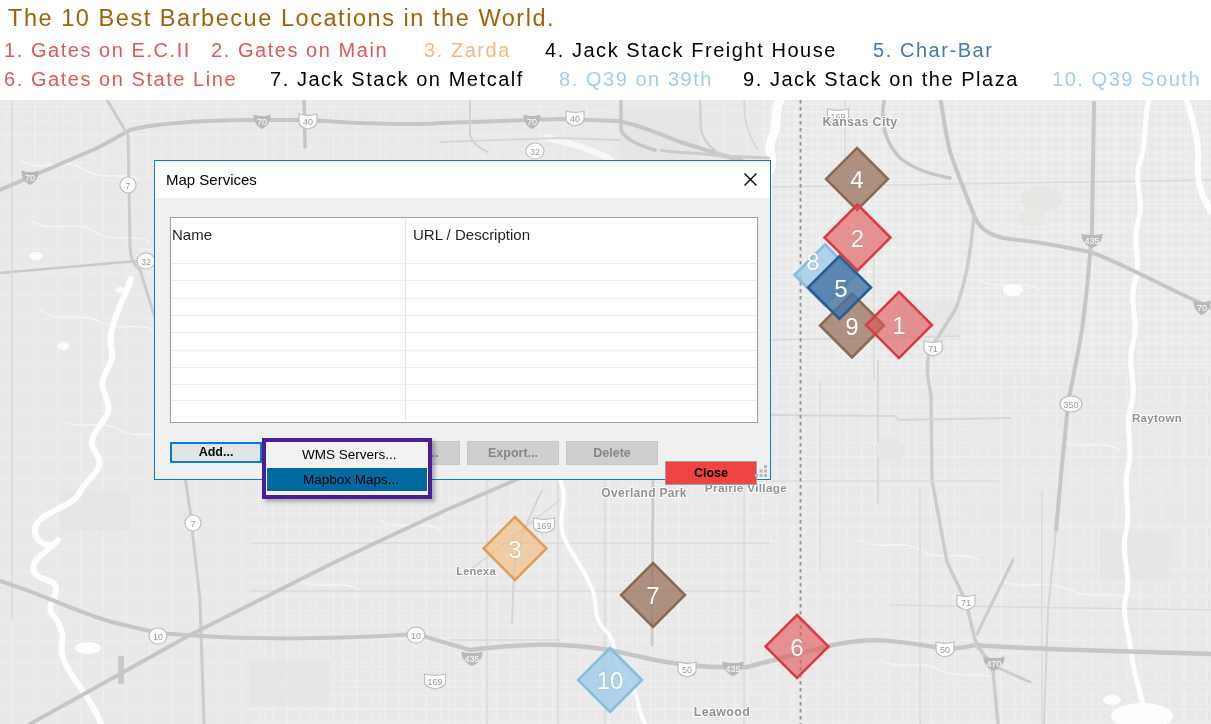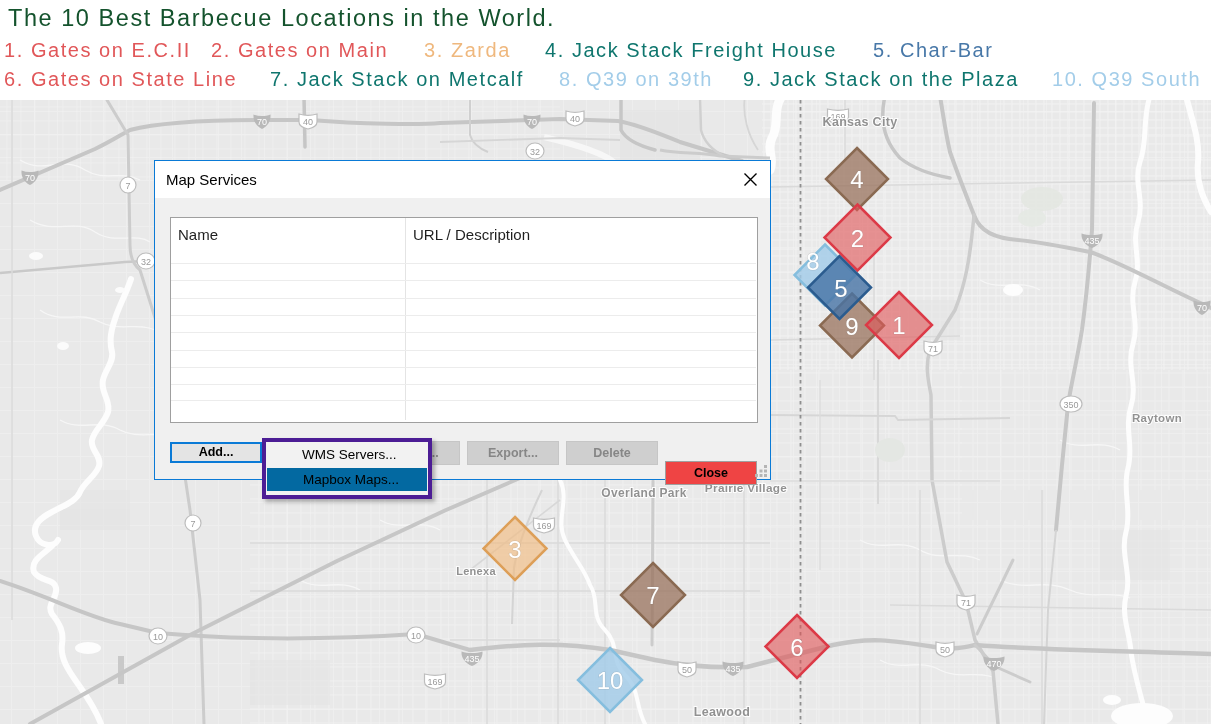--- a/index.html
+++ b/index.html
@@ -1,22 +1,22 @@
 <!DOCTYPE html>
 <html><head>
 <meta charset="utf-8">
 <style>
   html,body{margin:0;padding:0;width:1211px;height:724px;overflow:hidden;background:#fff;
     font-family:"Liberation Sans",sans-serif;}
   #stage{position:relative;width:1211px;height:724px;}
   .abs{position:absolute;}
   
-  #title{left:8px;top:5px;font-size:23.5px;letter-spacing:1.55px;color:#14532d;}
+  #title{left:8px;top:5px;font-size:23.5px;letter-spacing:1.55px;color:#a16207;}
   .leg{font-size:20px;letter-spacing:1.55px;white-space:nowrap;}
-  .red{color:#e15759}.tan{color:#efb87e}.brown{color:#0f766e}.navy{color:#4878a8}.lblue{color:#a3cde9}
+  .red{color:#e15759}.tan{color:#efb87e}.brown{color:#000000}.navy{color:#4878a8}.lblue{color:#a3cde9}
   
   #dlg{left:154px;top:160px;width:615px;height:318px;background:#f0f0f0;
        border:1px solid #0a7ad6;}
   #dlgtitle{left:0;top:0;width:615px;height:37px;background:#fff;}
   #dlgtitle span{position:absolute;left:11px;top:10px;font-size:15px;color:#000;}
   #dlgx{right:13px;top:12px;width:13px;height:13px;}
   #tbl{left:15px;top:56px;width:586px;height:204px;background:#fff;border:1px solid #9f9f9f;}
   #tbl .vline{left:234px;top:0;width:1px;height:202px;background:#e4e4e4;}
   .hrow{left:0;width:585px;height:1px;background:#ececec;}
   #tbl .hd{top:8px;font-size:15px;color:#1f1f1f;}
@@ -285,21 +285,21 @@
 
   <div class="abs" id="dlg">
     <div class="abs" id="dlgtitle">
         <span>Map Services</span>
       </div>
     <svg class="abs" id="dlgx" viewBox="0 0 13 13">
         <path d="M0.5 0.5 L12.5 12.5 M12.5 0.5 L0.5 12.5" stroke="#000" stroke-width="1.4"></path>
       </svg>
     <div class="abs" id="tbl">
       <div class="abs vline"></div>
-      <div class="abs hd" style="left:7px;">Name</div>
+      <div class="abs hd" style="left:1px;">Name</div>
       <div class="abs hd" style="left:242px;">URL / Description</div>
       <div class="abs hrow" style="top:45px;"></div>
       <div class="abs hrow" style="top:62px;"></div>
       <div class="abs hrow" style="top:80px;"></div>
       <div class="abs hrow" style="top:97px;"></div>
       <div class="abs hrow" style="top:114px;"></div>
       <div class="abs hrow" style="top:132px;"></div>
       <div class="abs hrow" style="top:149px;"></div>
       <div class="abs hrow" style="top:166px;"></div>
       <div class="abs hrow" style="top:182px;"></div>

